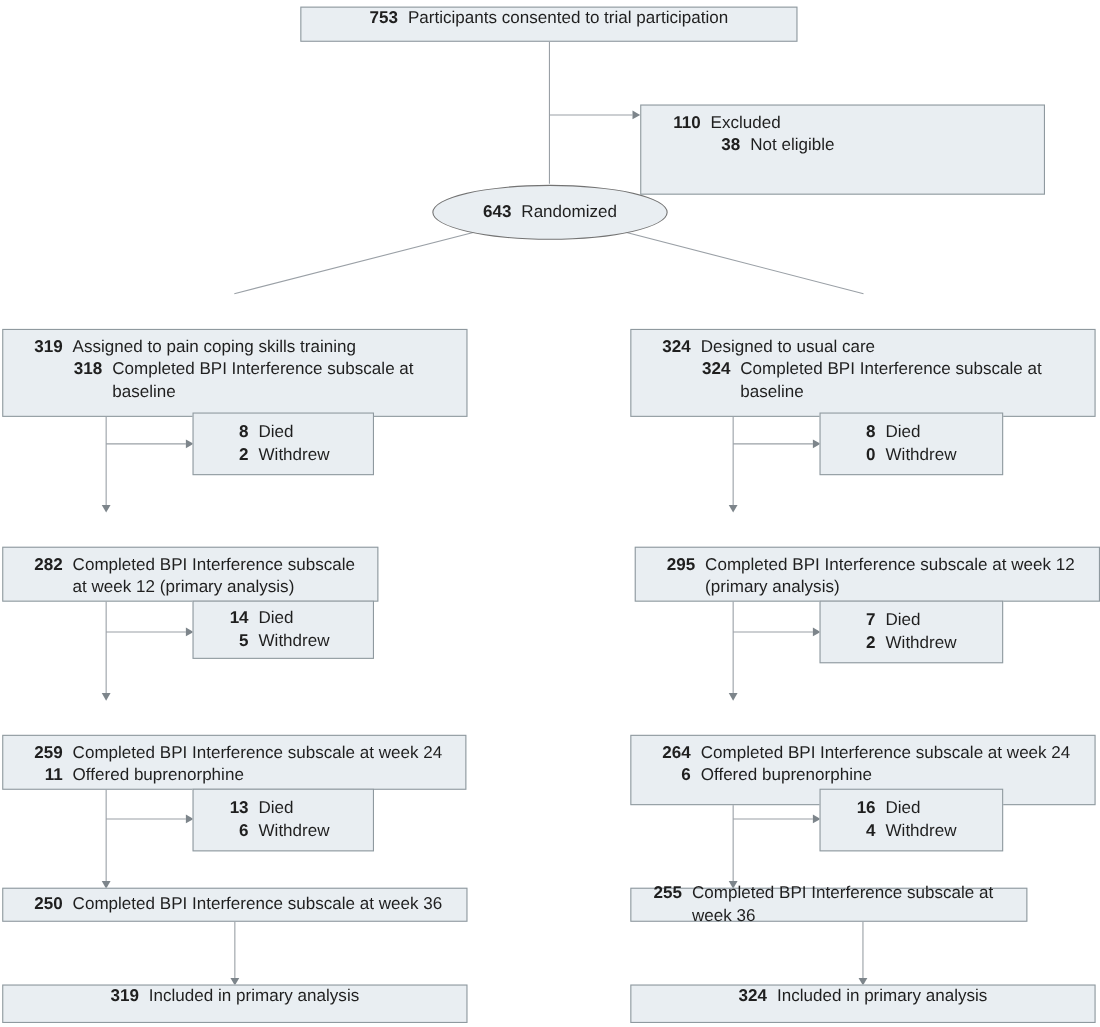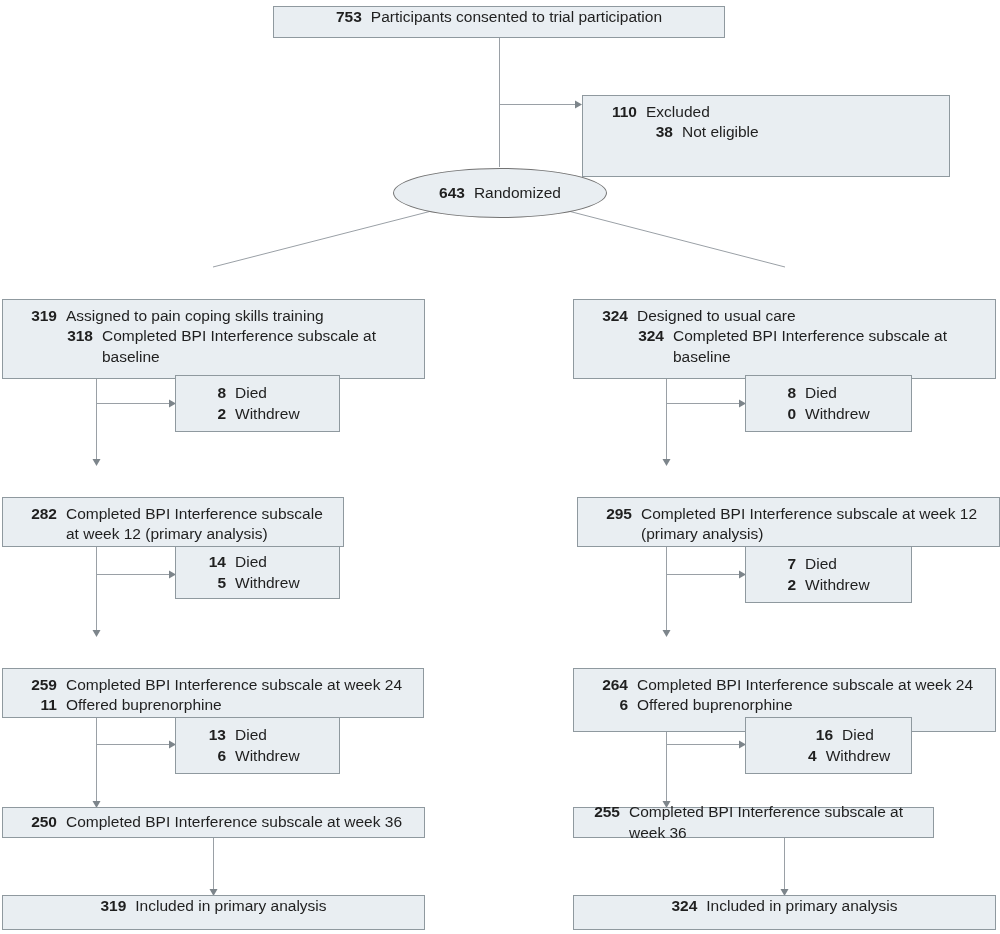--- a/index.html
+++ b/index.html
@@ -240,21 +240,21 @@
     <div class="row">
       <span class="num">264</span>
       <span class="lbl">Completed BPI Interference subscale at week 24</span>
     </div>
     <div class="row">
       <span class="num">6</span>
       <span class="lbl">Offered buprenorphine</span>
     </div>
   </div>
 
-  <div class="box attr vcenter" style="left:745px;top:717px;width:167px;height:57px;align-items:center;">
+  <div class="box attr vcenter" style="left:745px;top:717px;width:167px;height:57px;">
     <div class="row">
       <span class="num">16</span>
       <span class="lbl">Died</span>
     </div>
     <div class="row">
       <span class="num">4</span>
       <span class="lbl">Withdrew</span>
     </div>
   </div>
 

